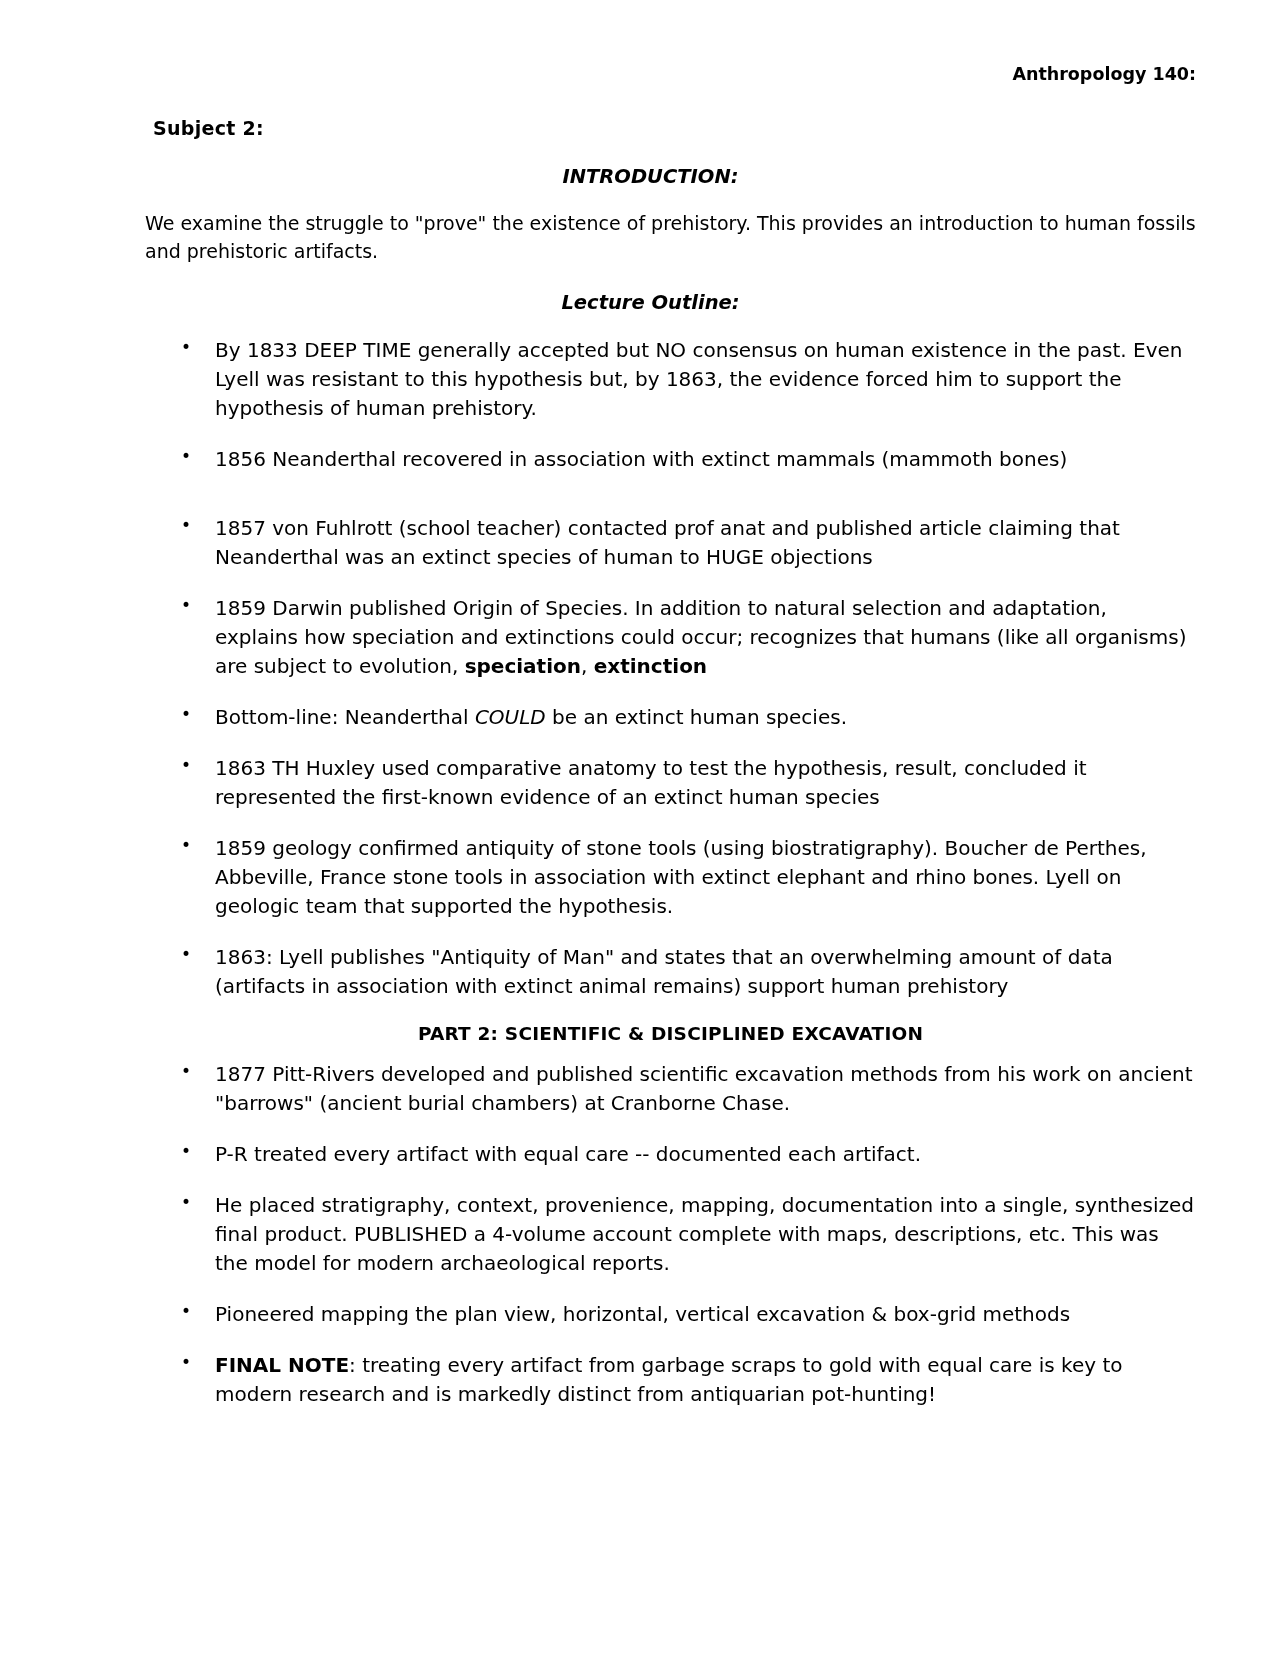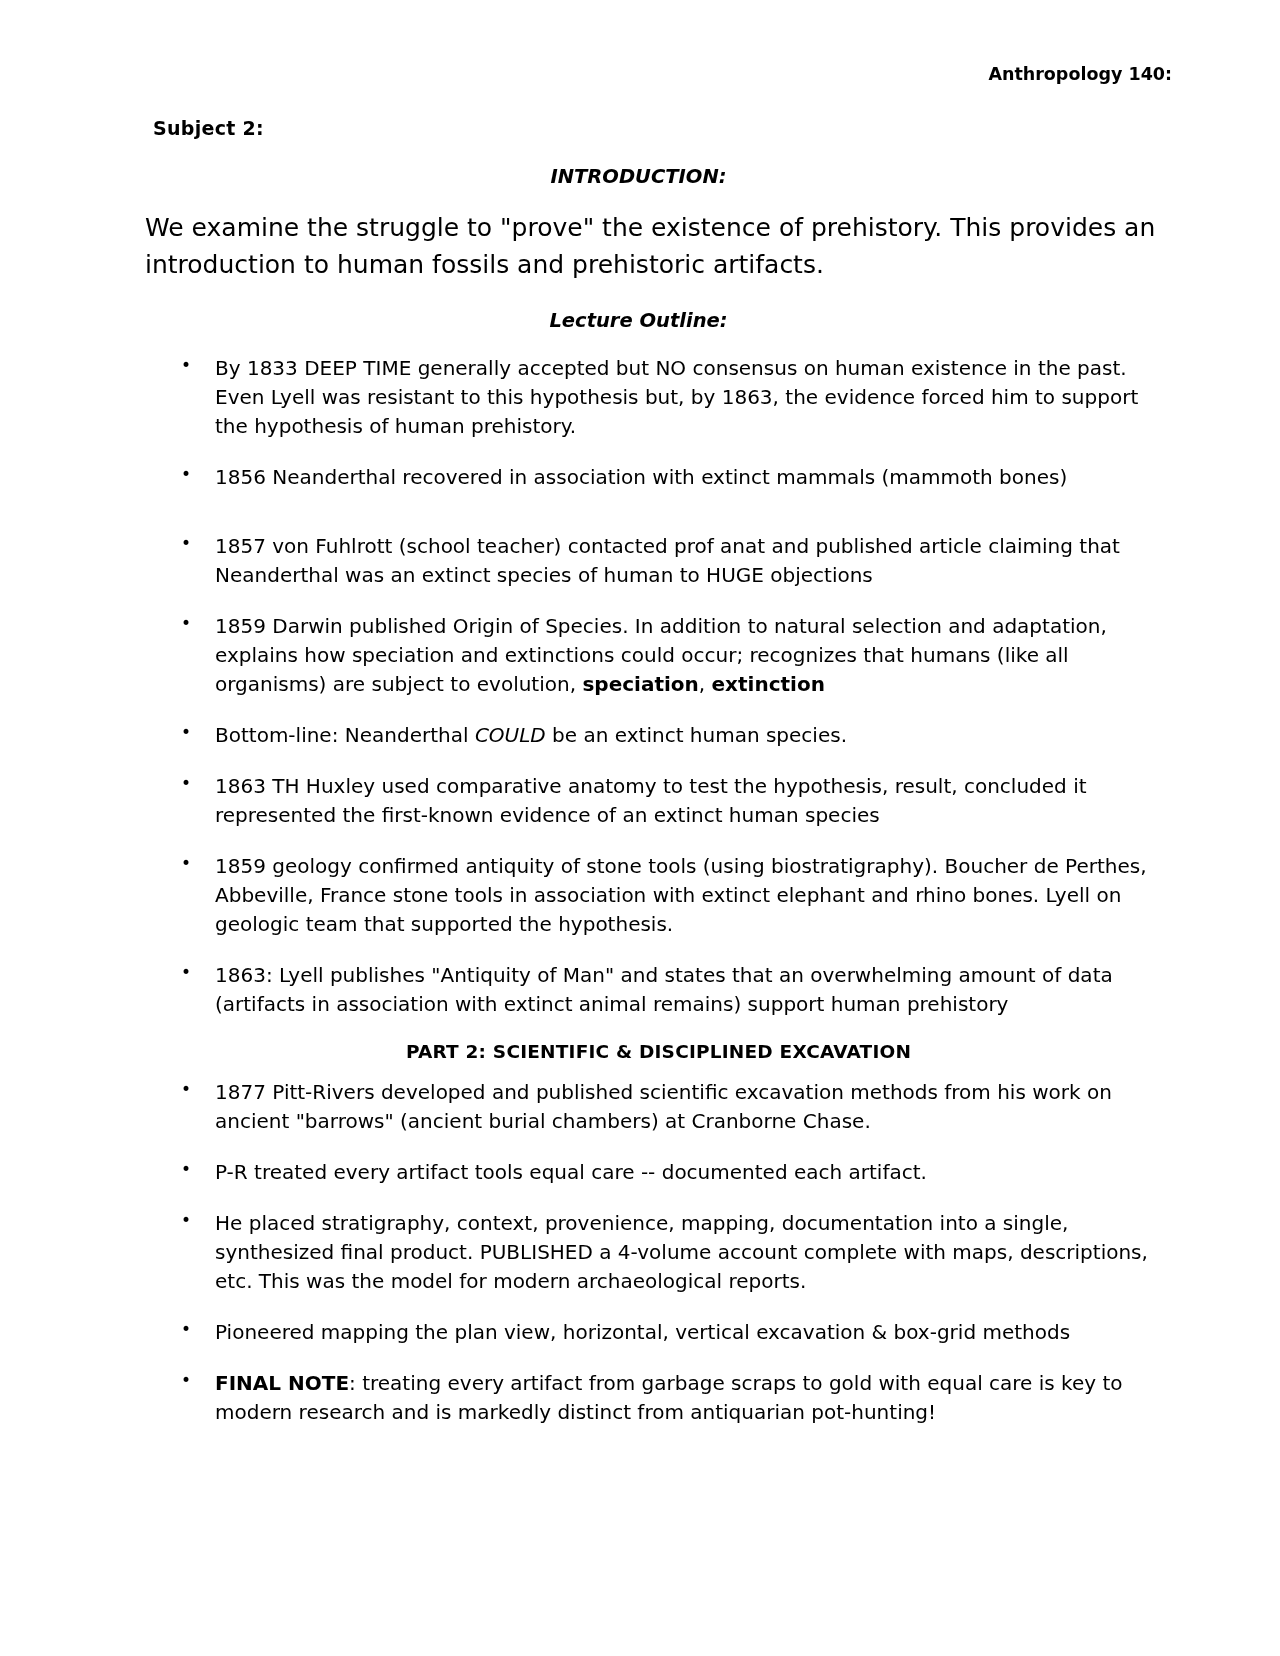--- a/index.html
+++ b/index.html
@@ -10,21 +10,21 @@
   body {
     width: 1280px;
     min-height: 1656px;
     font-family: "DejaVu Sans", sans-serif;
     color: #000000;
   }
   .page {
     width: 1280px;
     min-height: 1656px;
     box-sizing: border-box;
-    padding: 62px 108px 40px 145px;
+    padding: 62px 84px 40px 145px;
     position: relative;
   }
   .header {
     text-align: right;
     font-weight: bold;
     font-size: 17.5px;
     line-height: 1.45;
     margin-bottom: 30px;
   }
   .header div { white-space: nowrap; }
@@ -39,21 +39,21 @@
   .centered-title {
     text-align: center;
     font-style: italic;
     font-weight: bold;
     font-size: 19.5px;
     margin: 0 0 22px 0;
     padding-right: 40px;
   }
 
   .body-para {
-    font-size: 25px;
+    font-size: 19px;
     line-height: 1.45;
     margin: 0 0 26px 0;
     text-align: left;
   }
 
   .part-heading {
     font-size: 18.5px;
     font-weight: bold;
     letter-spacing: 0.2px;
     margin: 0 0 16px 0;
@@ -111,19 +111,19 @@
     <li><span>Bottom-line: Neanderthal </span><span class="i">COULD</span><span> be an extinct human species.</span></li>
     <li><span>1863 TH Huxley used comparative anatomy to test the hypothesis, result, concluded it represented the first-known evidence of an extinct human species</span></li>
     <li><span>1859 geology confirmed antiquity of stone tools (using biostratigraphy).  Boucher de Perthes, Abbeville, France stone tools in association with extinct elephant and rhino bones. Lyell on geologic team that supported the hypothesis.</span></li>
     <li><span>1863: Lyell publishes "Antiquity of Man" and states that an overwhelming amount of data (artifacts in association with extinct animal remains) support human prehistory</span></li>
   </ul>
 
   <div class="part-heading part2-block">PART 2: SCIENTIFIC &amp; DISCIPLINED EXCAVATION</div>
 
   <ul class="bullets">
     <li><span>1877 Pitt-Rivers developed and published scientific excavation methods from his work on ancient "barrows" (ancient burial chambers) at Cranborne Chase.</span></li>
-    <li><span>P-R treated every artifact tools equal care -- documented each artifact.</span></li>
+    <li><span>P-R treated every artifact with equal care -- documented each artifact.</span></li>
     <li><span>He placed stratigraphy, context, provenience, mapping, documentation into a single, synthesized final product. PUBLISHED a 4-volume account complete with maps, descriptions, etc.  This was the model for modern archaeological reports.</span></li>
     <li><span>Pioneered mapping the plan view, horizontal, vertical excavation &amp; box-grid methods</span></li>
     <li><span class="b">FINAL NOTE</span><span>: treating every artifact from garbage scraps to gold with equal care is key to modern research and is markedly distinct from antiquarian pot-hunting!</span></li>
   </ul>
 
 </div>
 
 </body></html>

